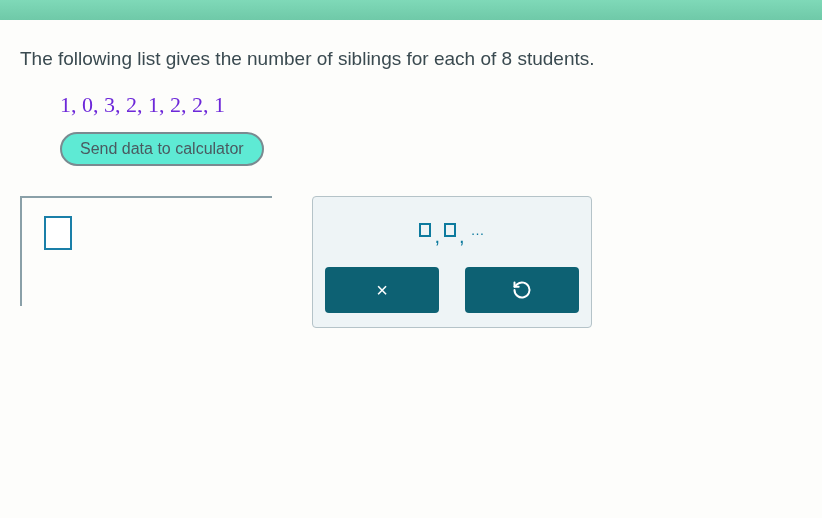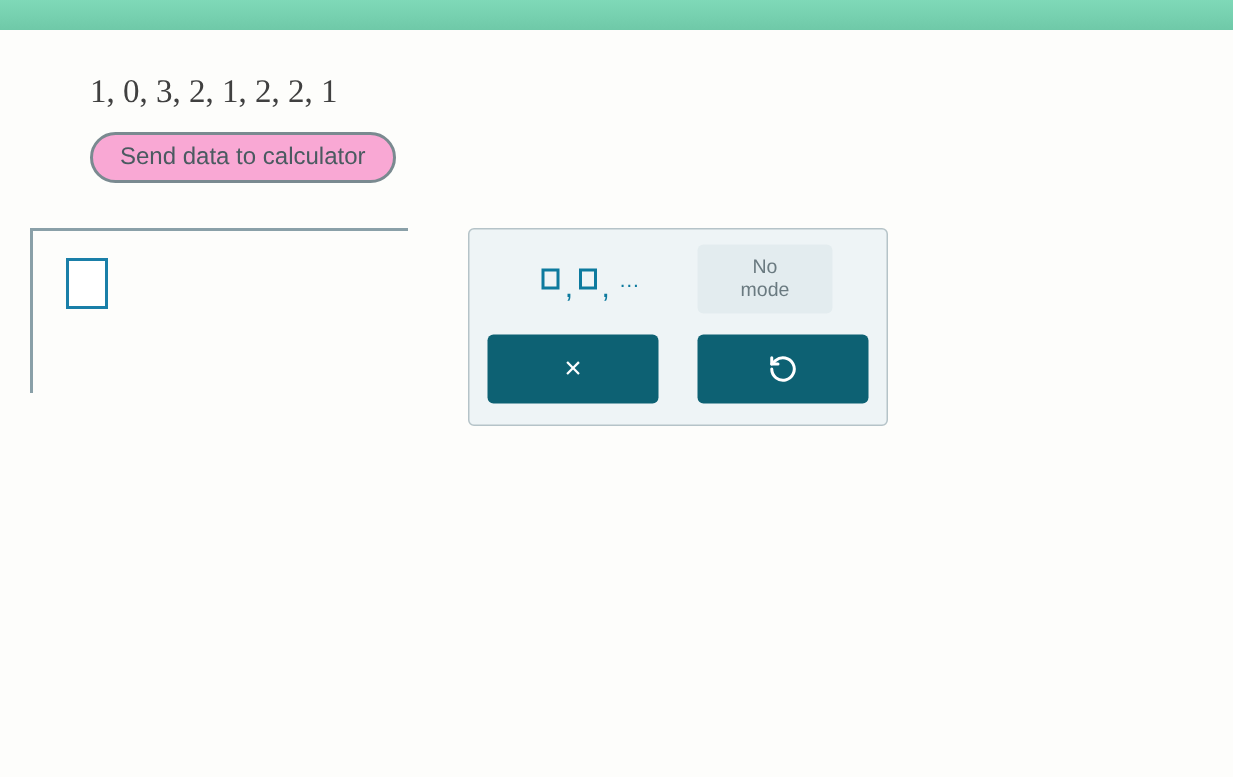--- a/index.html
+++ b/index.html
@@ -21,33 +21,33 @@
     color: #2b3a3f;
   }
   .intro {
     font-size: 19px;
     color: #3a4a50;
     margin-bottom: 22px;
   }
   .data-list {
     font-size: 22px;
     font-family: Georgia, 'Times New Roman', serif;
-    color: #404040;
+    color: #6d28d9;
     margin-left: 40px;
     margin-bottom: 14px;
   }
   .send-btn {
     display: inline-block;
     margin-left: 40px;
     border: 2px solid #7a8a90;
     border-radius: 22px;
     padding: 6px 18px;
     font-size: 16px;
     color: #4a5a60;
-    background: #f9a8d4;
+    background: #5eead4;
     cursor: pointer;
     margin-bottom: 30px;
   }
   .task {
     font-size: 19px;
     color: #2b3a3f;
     margin-bottom: 18px;
   }
   .hint {
     font-size: 18px;
@@ -132,20 +132,21 @@
   }
   .key-action svg { width: 20px; height: 20px; }
 </style>
 </head>
 <body>
 
 <div class="top-bar"></div>
 
 <div class="content">
 
+  <p class="intro">The following list gives the number of siblings for each of 8 students.</p>
 
   <p class="data-list">1, 0, 3, 2, 1, 2, 2, 1</p>
 
   <button class="send-btn">Send data to calculator</button>
 
 
 
   <div class="answer-row">
 
     <div class="answer-box-wrap">
@@ -154,24 +155,20 @@
 
     <div class="keypad">
       <div class="keypad-row">
         <div class="key-list">
           <span class="box"></span>
             <span class="comma">,</span>
             <span class="box"></span>
             <span class="comma">,</span>
             <span class="dots">…</span>
         </div>
-        <div class="key-nomode">
-          <span>No</span>
-          <span>mode</span>
-        </div>
       </div>
       <div class="keypad-row">
         <div class="key-action">
           <span>×</span>
         </div>
         <div class="key-action">
           <svg viewBox="0 0 24 24" fill="none" stroke="#fff" stroke-width="2.4" stroke-linecap="round" stroke-linejoin="round">
             <path d="M3 12a9 9 0 1 0 3.2-6.9L3 8"></path>
             <polyline points="3 3 3 8 8 8"></polyline>
           </svg>

